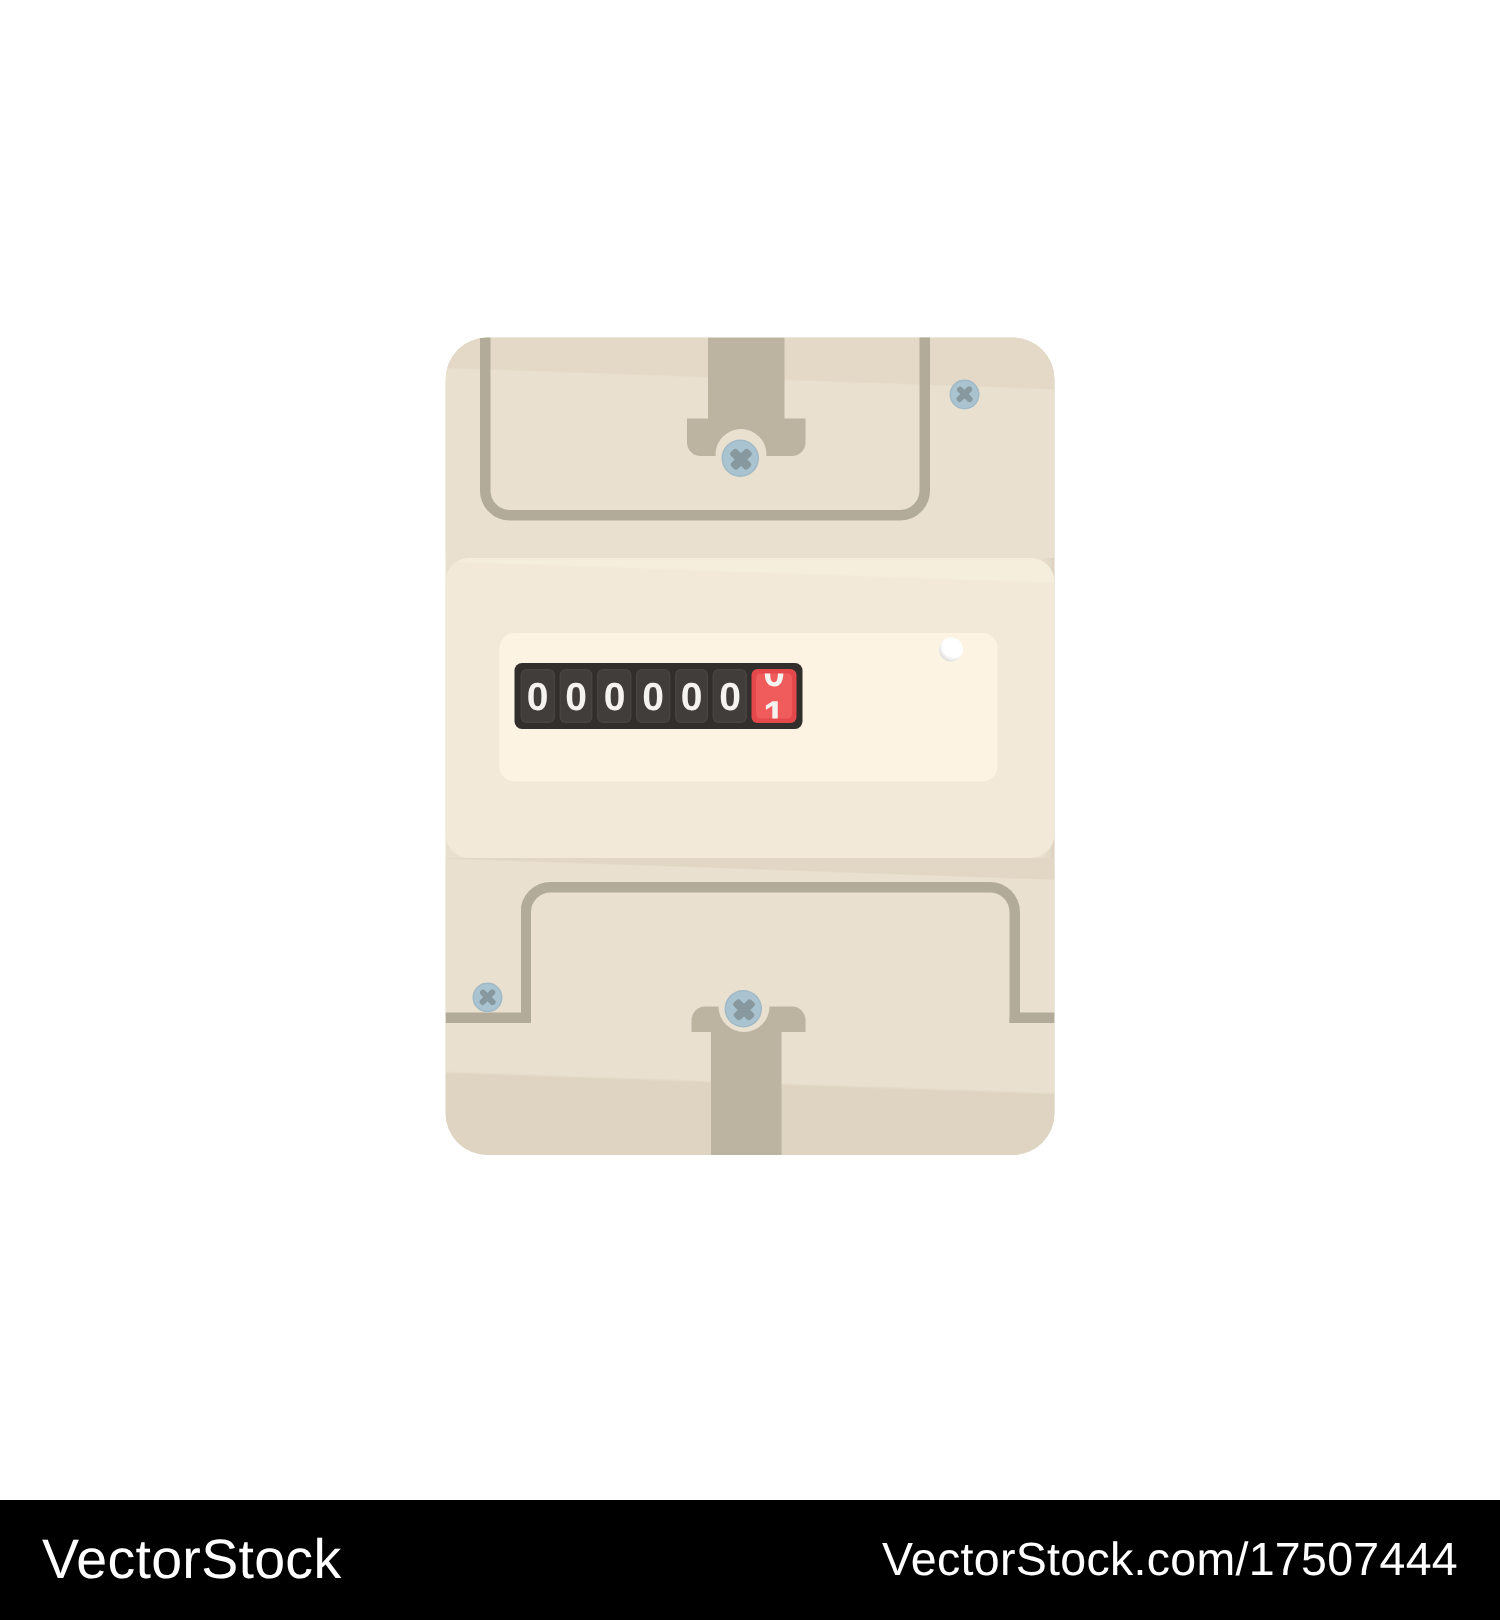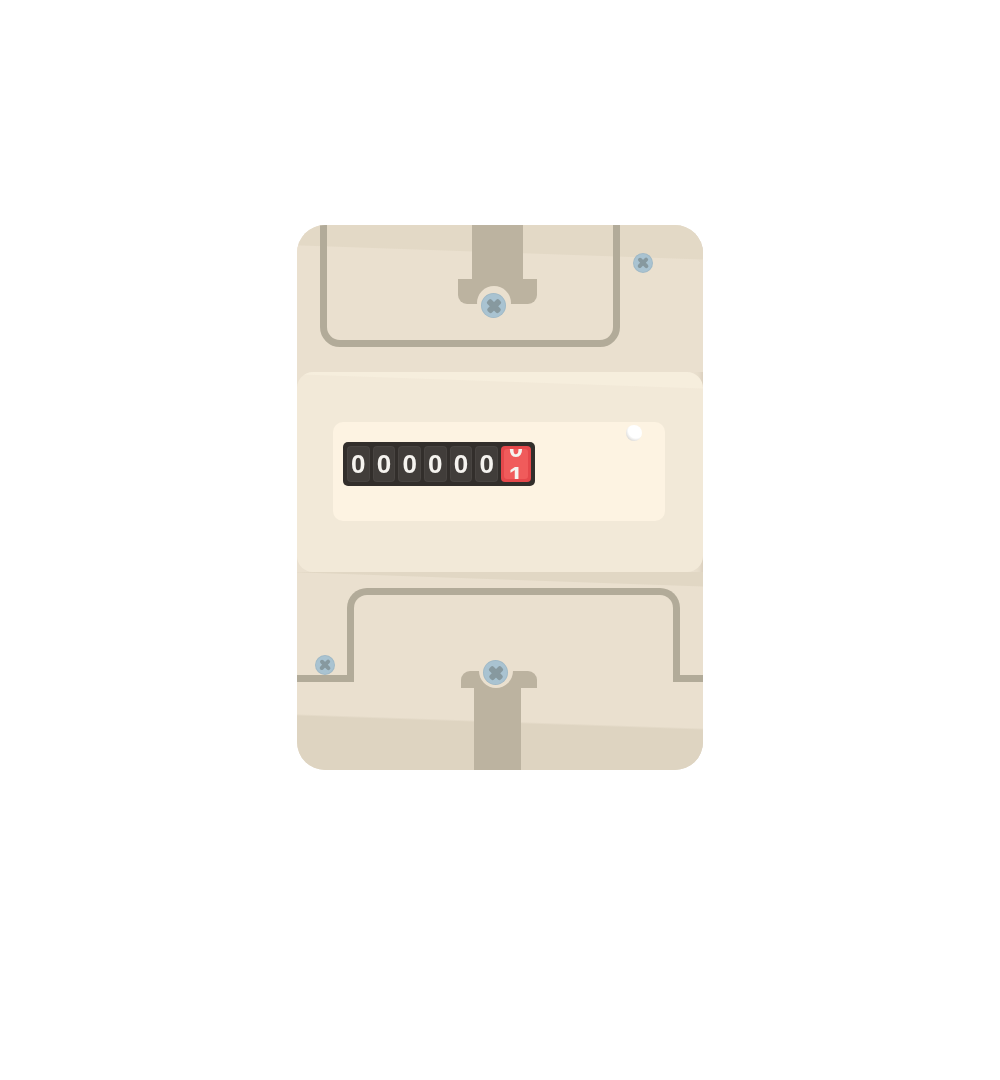--- a/index.html
+++ b/index.html
@@ -116,14 +116,18 @@
       <div class="stub right"></div>
       <div class="tab-bar tab-bottom-foot"></div>
       <div class="tab-bar tab-bottom-bar"></div>
       <div class="notch bottom"></div>
       <div class="screw screw-bottom-tab"></div>
       <div class="screw screw-bottom-left"></div>
     </div>
 
   </div>
 
+  <div class="wm-bar">
+    <span class="wm-brand">VectorStock</span>
+    <span class="wm-url">VectorStock.com/17507444</span>
+  </div>
 
 </div>
 
 </body></html>

